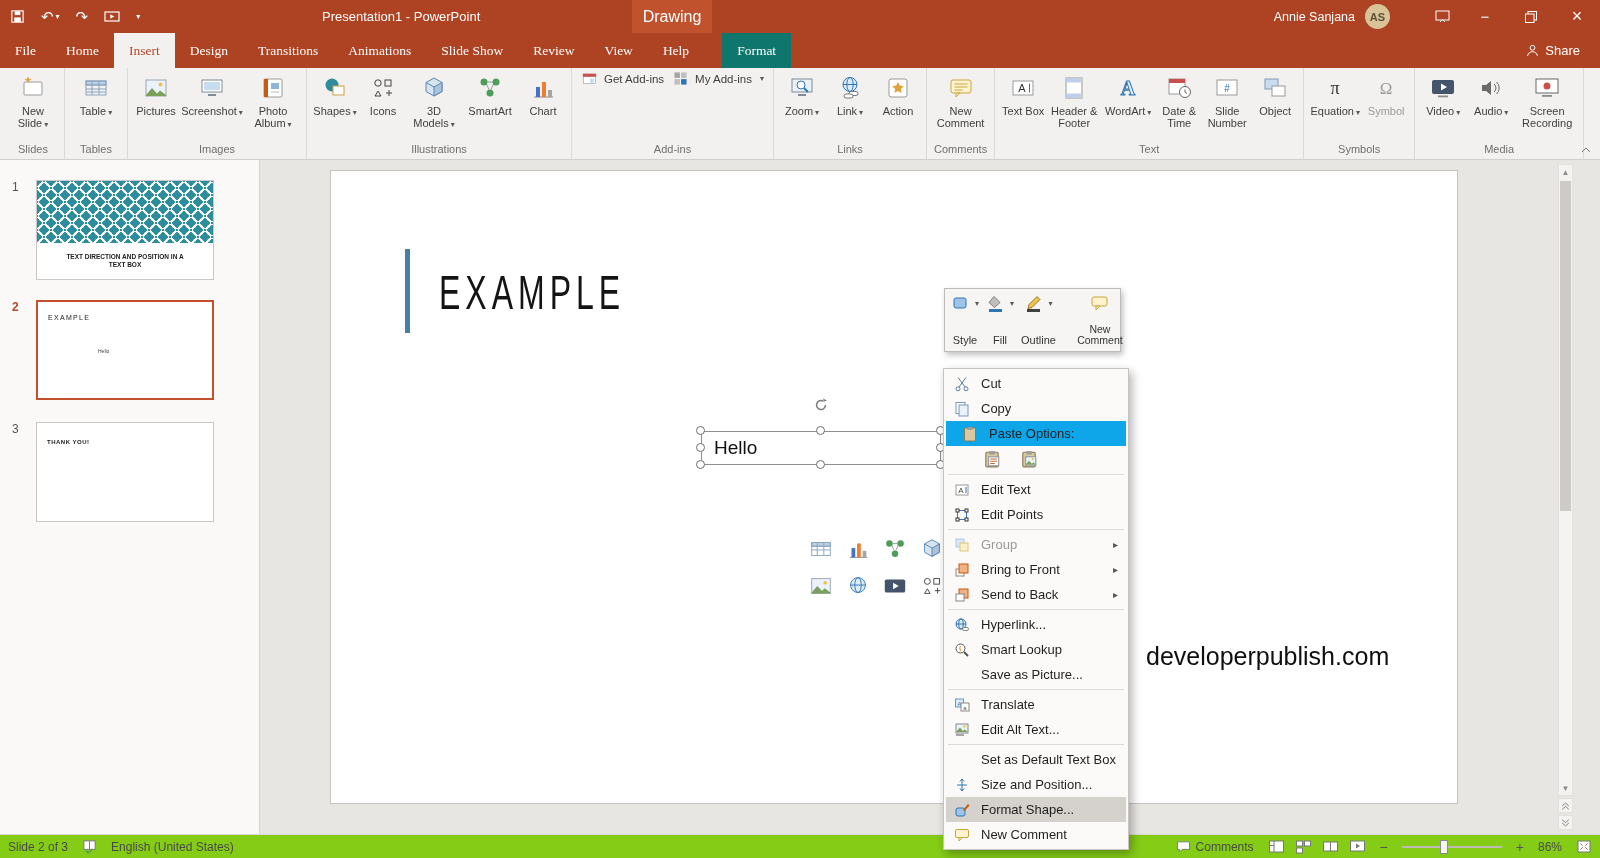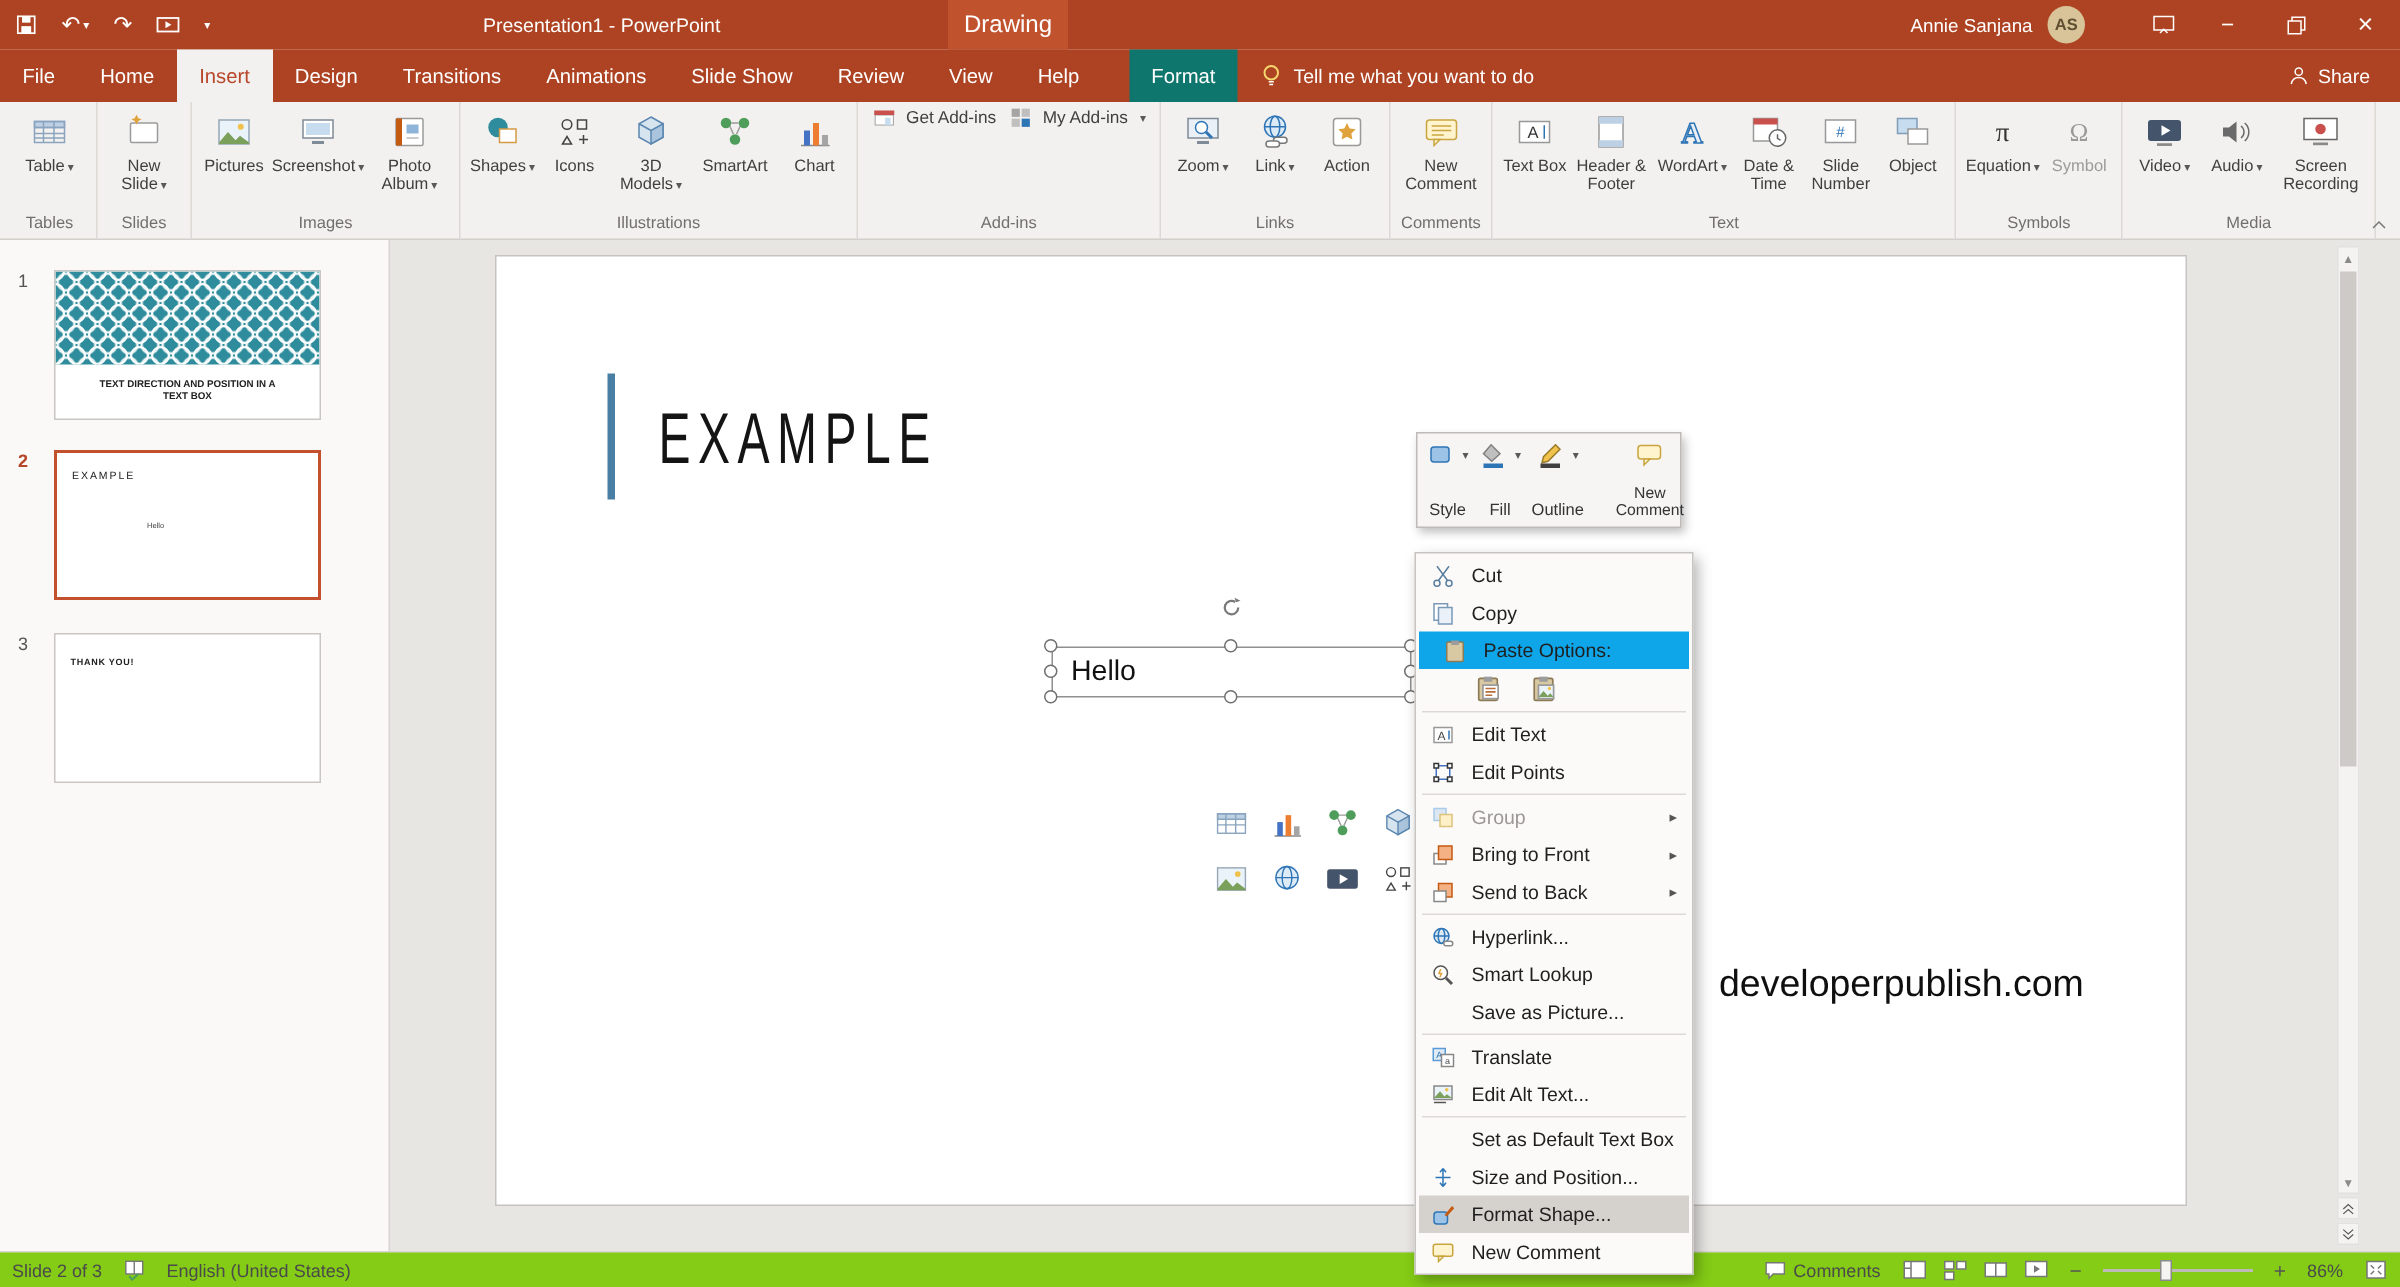--- a/index.html
+++ b/index.html
@@ -15,21 +15,21 @@
   .title-text { position:absolute; left:322px; top:0; line-height:33px; font-size:13px; }
   .dt-patch { position:absolute; left:632px; top:0; width:80px; height:33px; background:#C0532E; text-align:center; line-height:33px; font-size:16px; color:#fff; }
   .user-area { position:absolute; right:210px; top:0; height:33px; display:flex; align-items:center; gap:10px; }
   .avatar { width:25px; height:25px; border-radius:50%; background:#D9C49A; color:#5F4F33; font-size:11px; font-weight:bold; display:flex; align-items:center; justify-content:center; }
   .win-controls { position:absolute; right:0; top:0; height:33px; display:flex; }
   .wbtn { width:46px; height:33px; display:flex; align-items:center; justify-content:center; color:#fff; font-size:15px; }
   .ribbon-display { width:40px; height:33px; display:flex; align-items:center; justify-content:center; }
 
   
   .tabsrow { position:absolute; top:33px; left:0; right:0; height:35px; background:#AD4322; display:flex; align-items:stretch; color:#fff; }
-  .tab { padding:0 15px; line-height:35px; font-size:13.5px; white-space:nowrap; }
+  .tab { padding:0 15px; line-height:35px; font-size:13.5px; white-space:nowrap;font-family:Liberation Serif, serif; }
   .tab.active { background:#F3F1EF; color:#B7472A; }
   .tab.format { background:#0f766e; margin-left:18px; }
   .tellme { display:flex; align-items:center; gap:8px; padding:0 16px; font-size:13px; white-space:nowrap; }
   .share { margin-left:auto; display:flex; align-items:center; gap:6px; padding:0 20px; font-size:13px; }
 
   
   .ribbon { position:absolute; top:68px; left:0; right:0; height:92px; background:#F3F1EF; border-bottom:1px solid #D2CECA; display:flex; align-items:stretch; padding:0 2px; }
   .rgroup { display:flex; flex-direction:column; border-right:1px solid #DCD8D3; padding:2px 5px 0; }
   .rbtns { flex:1; display:flex; align-items:flex-start; justify-content:center; gap:2px; }
   .rbtns.col { align-items:flex-start; justify-content:center; gap:8px; padding:0 4px; }
@@ -165,71 +165,62 @@
     <span class="tab">Home</span>
     <span class="tab active">Insert</span>
     <span class="tab">Design</span>
     <span class="tab">Transitions</span>
     <span class="tab">Animations</span>
     <span class="tab">Slide Show</span>
     <span class="tab">Review</span>
     <span class="tab">View</span>
     <span class="tab">Help</span>
     <span class="tab format">Format</span>
-    <span class="tellme">
-      <span>
-          <svg width="13" height="15" viewBox="0 0 13 15">
-            <circle cx="6.5" cy="5.5" r="4.5" fill="none" stroke="#F5D76E" stroke-width="1.3"></circle>
-            <path d="M4.8 11.5h3.4M5.2 13.3h2.6" stroke="#fff"></path>
-          </svg>
-        </span>
-      <span>Tell me what you want to do</span>
-    </span>
     <span class="share">
       <span>
           <svg width="13" height="13" viewBox="0 0 13 13">
             <circle cx="6.5" cy="3.8" r="2.4" fill="none" stroke="#fff"></circle>
             <path d="M1.5 12c.6-3 2.7-4.3 5-4.3s4.4 1.3 5 4.3" fill="none" stroke="#fff"></path>
           </svg>
         </span>
       <span>Share</span>
     </span>
   </div>
 
   <div class="ribbon">
 
     <div class="rgroup">
       <div class="rbtns">
         <div class="rbtn">
           <span class="ric">
               <svg width="28" height="28" viewBox="0 0 28 28">
+                <rect x="5" y="8" width="18" height="13" rx="1" fill="#fff" stroke="#9A9A9A"></rect>
+                <path d="M9 2.5l1.2 2.3 2.3.7-2.3 1.2L9 9l-1.2-2.3L5.5 5.5l2.3-.7z" fill="#E0A23C"></path>
+              </svg>
+            </span>
+          <span class="lbl"><span>New Slide</span><span class="caret">▾</span></span>
+        </div>
+      </div>
+      <div class="glabel">Slides</div>
+    </div>
+
+    <div class="rgroup">
+      <div class="rbtns">
+        <div class="rbtn">
+          <span class="ric">
+              <svg width="28" height="28" viewBox="0 0 28 28">
                 <rect x="4" y="7" width="20" height="4" fill="#BDD0E4" stroke="#8AA4BF"></rect>
                 <rect x="4" y="7" width="20" height="14" fill="none" stroke="#8AA4BF"></rect>
                 <path d="M4 11h20M4 15h20M4 18h20M10 7v14M17 7v14" stroke="#8AA4BF" fill="none"></path>
               </svg>
             </span>
           <span class="lbl"><span>Table</span><span class="caret">▾</span></span>
         </div>
       </div>
       <div class="glabel">Tables</div>
-    </div>
-
-    <div class="rgroup">
-      <div class="rbtns">
-        <div class="rbtn">
-          <span class="ric">
-              <svg width="28" height="28" viewBox="0 0 28 28">
-                <rect x="5" y="8" width="18" height="13" rx="1" fill="#fff" stroke="#9A9A9A"></rect>
-                <path d="M9 2.5l1.2 2.3 2.3.7-2.3 1.2L9 9l-1.2-2.3L5.5 5.5l2.3-.7z" fill="#E0A23C"></path>
-              </svg>
-            </span>
-          <span class="lbl"><span>New Slide</span><span class="caret">▾</span></span>
-        </div>
-      </div>
-      <div class="glabel">Slides</div>
     </div>
 
     <div class="rgroup">
       <div class="rbtns">
         <div class="rbtn w46">
           <span class="ric">
               <svg width="28" height="28" viewBox="0 0 28 28">
                 <rect x="4" y="6" width="20" height="16" fill="#EAF2FA" stroke="#97A6B4"></rect>
                 <circle cx="18.5" cy="10.5" r="2" fill="#F0C24B"></circle>
                 <path d="M4 21l6-7 5 5.5 3-3 6 4.5V22H4z" fill="#7BA05B"></path>

